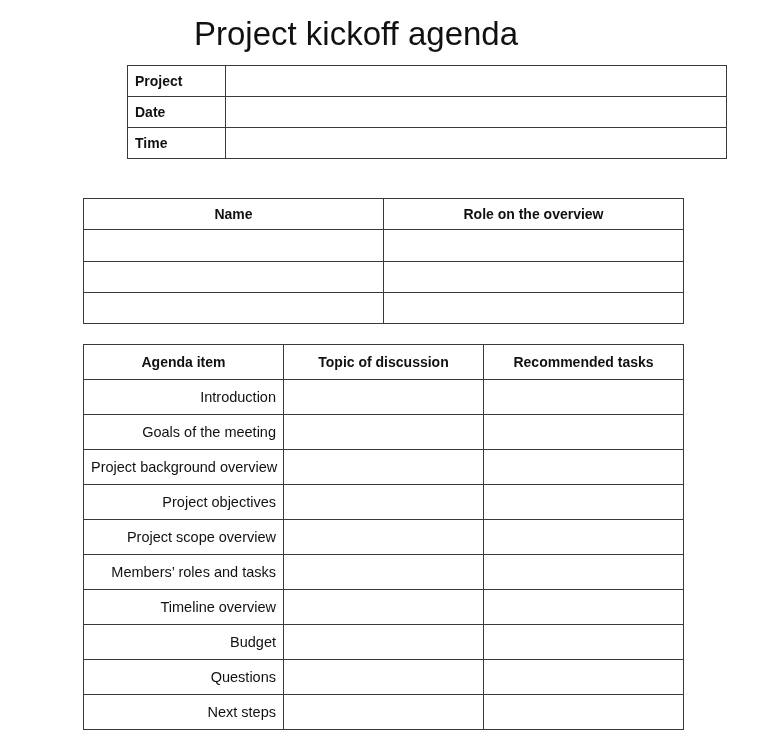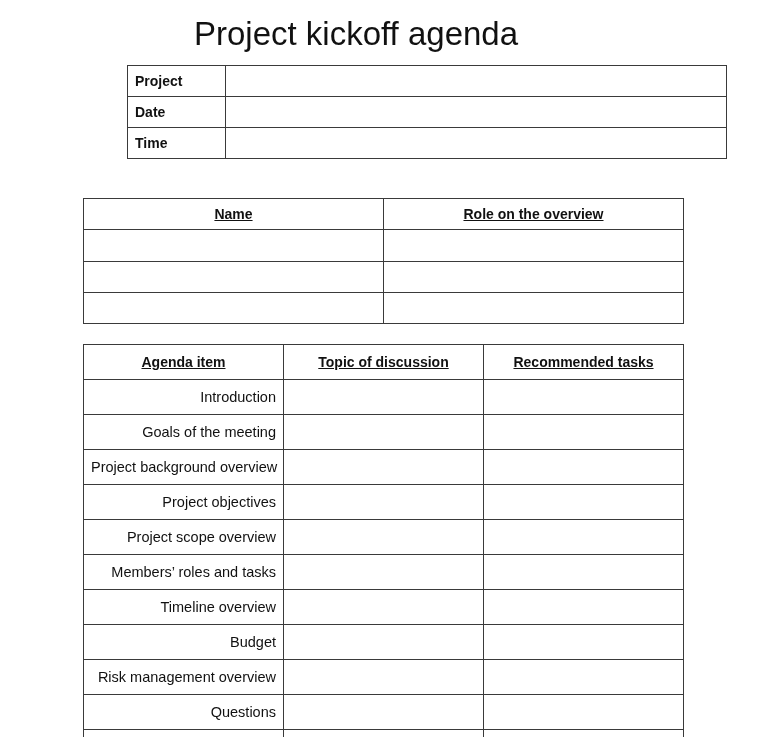--- a/index.html
+++ b/index.html
@@ -13,21 +13,21 @@
       line-height: 40px; margin: 0;
     }
     table {
       position: absolute; border-collapse: collapse; table-layout: fixed;
       font-size: 14px;
     }
     td, th {
       border: 1.3px solid #3a3a3a; padding: 0 7px; box-sizing: border-box;
       vertical-align: middle; white-space: nowrap; overflow: hidden;
     }
-    th { font-weight: bold; text-align: center; font-size: 14px; text-decoration: underline; }
+    th { font-weight: bold; text-align: center; font-size: 14px; }
     .info-table { left: 83px; top: 65px; width: 600px; margin-left: 44px; }
     .info-table td { height: 31px; }
     .info-table td.lbl { font-weight: bold; width: 98px; font-size: 14px; }
     .team-table { left: 83px; top: 198px; width: 600px; }
     .team-table th, .team-table td { height: 31.3px; width: 300px; }
     .agenda-table { left: 83px; top: 344px; width: 600px; }
     .agenda-table th, .agenda-table td { height: 35px; width: 200px; }
     .agenda-table td.item { font-size: 14.5px; text-align: right; }
   </style>
 </head>
@@ -118,25 +118,20 @@
       <td class="item">Timeline overview</td>
       <td></td>
       <td></td>
     </tr>
     <tr>
       <td class="item">Budget</td>
       <td></td>
       <td></td>
     </tr>
     <tr>
-      <td class="item">Risk management overview</td>
-      <td></td>
-      <td></td>
-    </tr>
-    <tr>
       <td class="item">Questions</td>
       <td></td>
       <td></td>
     </tr>
     <tr>
       <td class="item">Next steps</td>
       <td></td>
       <td></td>
     </tr>
   </tbody>

